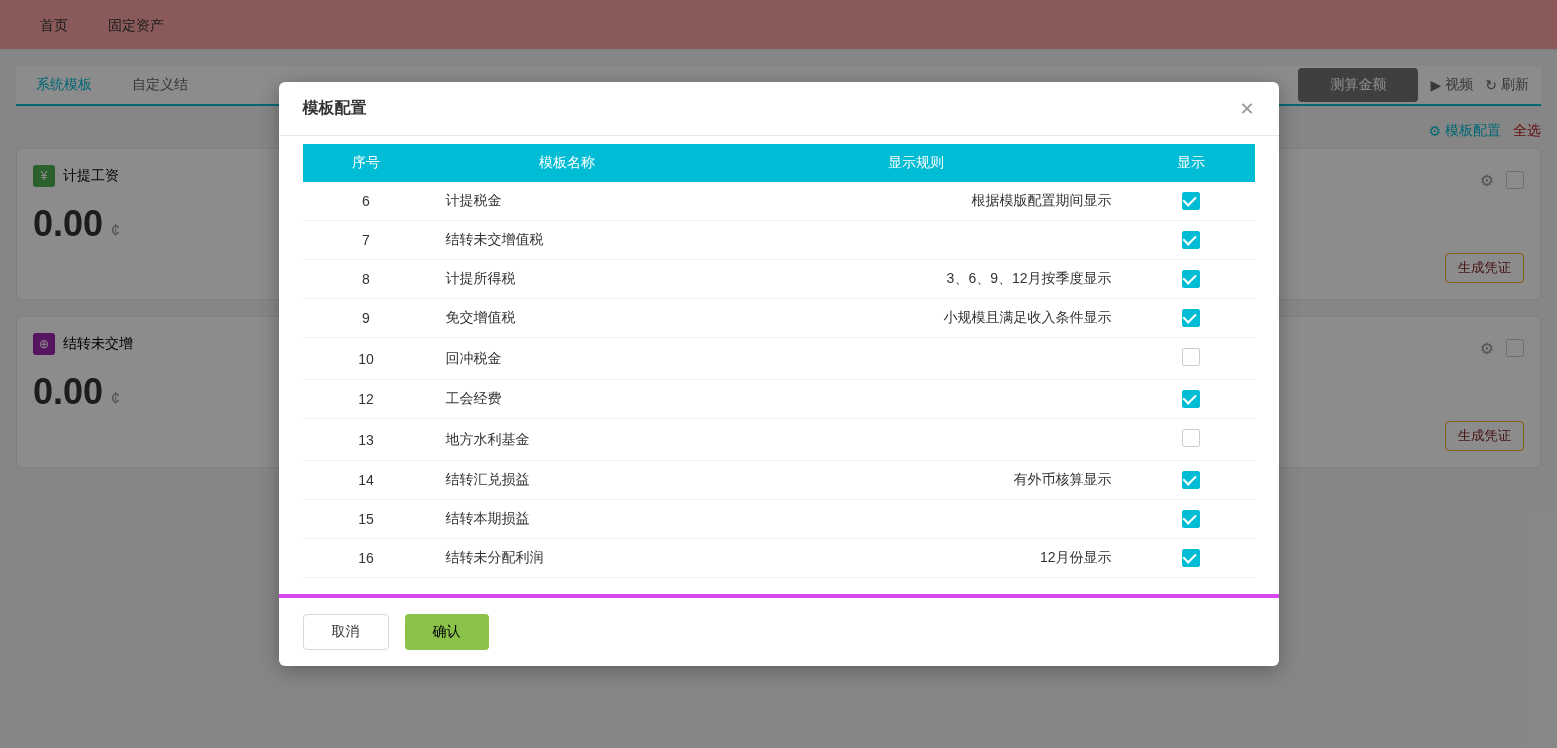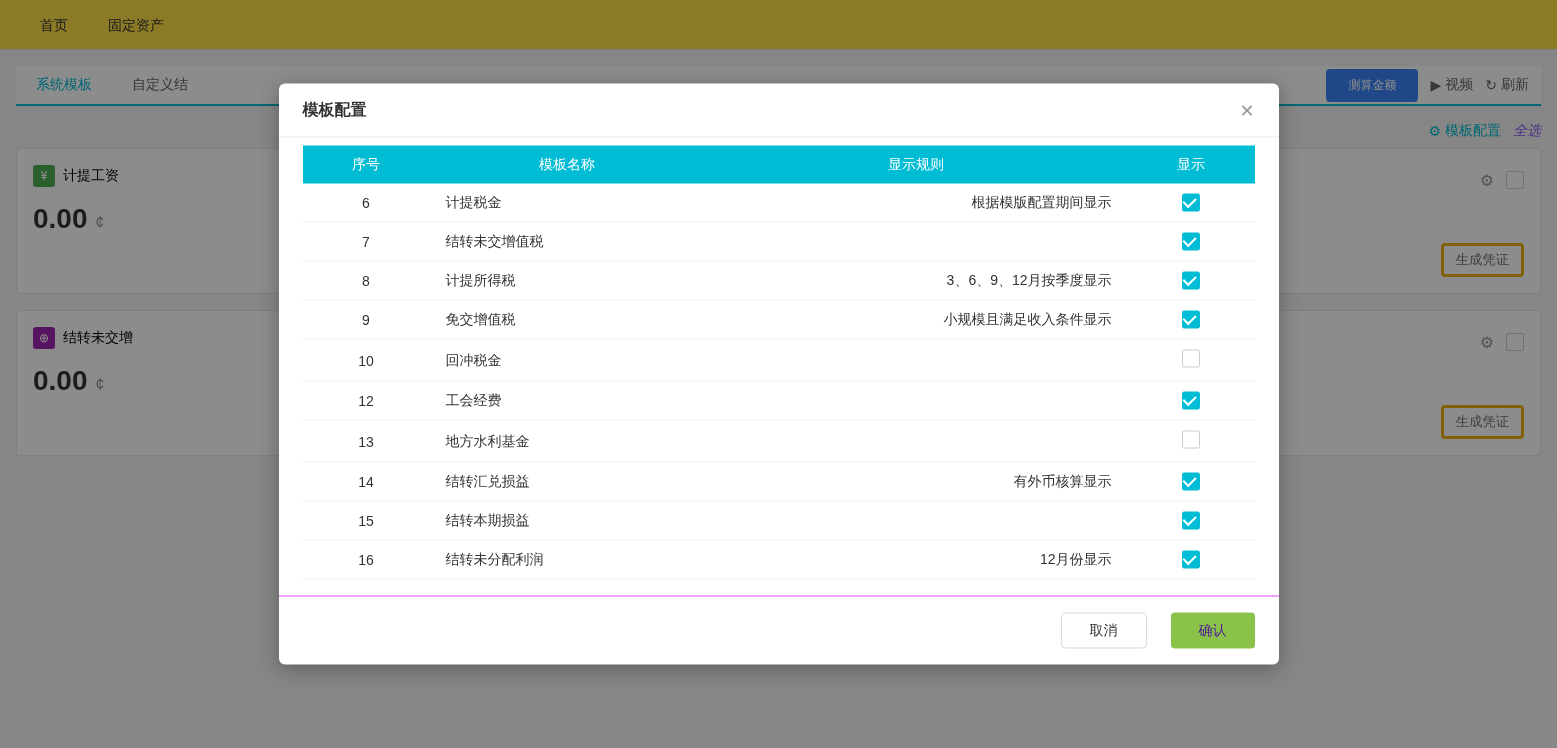--- a/index.html
+++ b/index.html
@@ -17,21 +17,21 @@
     .bg-page {
       width: 100%;
       height: 100%;
       background: #f5f5f5;
       position: absolute;
       top: 0; left: 0;
     }
 
     
     .top-nav {
-      background: #fde047;
+      background: #fca5a5;
       height: 50px;
       display: flex;
       align-items: center;
       padding: 0 20px;
       border-bottom: 1px solid #e8e8e8;
       position: absolute;
       top: 0; left: 0; right: 0;
     }
     .nav-item {
       padding: 0 20px;
@@ -69,32 +69,32 @@
     }
 
     .card {
       background: #fff;
       border-radius: 4px;
       padding: 16px;
       margin-bottom: 16px;
       border: 1px solid #e8e8e8;
     }
     .card-value {
-      font-size: 28px;
+      font-size: 36px;
       font-weight: bold;
       color: #333;
     }
     .btn-calc {
-      background: #3b82f6;
+      background: #737373;
       color: #fff;
       border: none;
-      padding: 8px 22px;
+      padding: 8px 32px;
       border-radius: 4px;
       cursor: pointer;
-      font-size: 12px;
+      font-size: 14px;
     }
     .btn-text {
       color: #666;
       cursor: pointer;
       display: flex;
       align-items: center;
       gap: 4px;
     }
     .action-bar {
       display: flex;
@@ -104,22 +104,22 @@
       margin-bottom: 8px;
     }
     .btn-template {
       color: #00bcd4;
       cursor: pointer;
       display: flex;
       align-items: center;
       gap: 4px;
     }
     .btn-generate {
-      border: 3px solid #eab308;
-      color: #737373;
+      border: 1px solid #eab308;
+      color: #7f1d1d;
       background: #fff;
       padding: 5px 12px;
       border-radius: 4px;
       cursor: pointer;
     }
 
     
     .overlay {
       position: absolute;
       top: 0; left: 0; right: 0; bottom: 0;
@@ -221,37 +221,37 @@
       height: 6px;
       border-left: 2px solid #fff;
       border-bottom: 2px solid #fff;
       transform: rotate(-45deg) translateY(-2px);
       display: block;
     }
 
     
     .modal-footer {
       display: flex;
-      justify-content: flex-end;
-      gap: 24px;
+      justify-content: flex-start;
+      gap: 16px;
       padding: 16px 24px;
-      border-top: 1px solid #d946ef;
+      border-top: 4px solid #d946ef;
     }
     .btn-cancel {
       border: 1px solid #d9d9d9;
       background: #fff;
       color: #333;
       padding: 8px 28px;
       border-radius: 4px;
       cursor: pointer;
       font-size: 14px;
     }
     .btn-confirm {
       background: #8bc34a;
-      color: #4c1d95;
+      color: #000000;
       border: none;
       padding: 8px 28px;
       border-radius: 4px;
       cursor: pointer;
       font-size: 14px;
     }
 
     
     .modal-body::-webkit-scrollbar {
       width: 6px;
@@ -319,21 +319,21 @@
           <span>刷新</span>
         </span>
       </div>
     </div>
 
     <div class="action-bar">
       <span class="btn-template">
         <span>⚙</span>
         <span>模板配置</span>
       </span>
-      <span style="color:#8b5cf6; cursor:pointer;font-style:italic;">全选</span>
+      <span style="color:#b91c1c; cursor:pointer;">全选</span>
     </div>
 
     <div class="card">
       <div class="card-row">
         <div class="card-header">
           <div class="card-icon">¥</div>
           <span>计提工资</span>
         </div>
         <div style="display:flex; align-items:center; gap:12px;">
           <span class="gear-icon">⚙</span>

